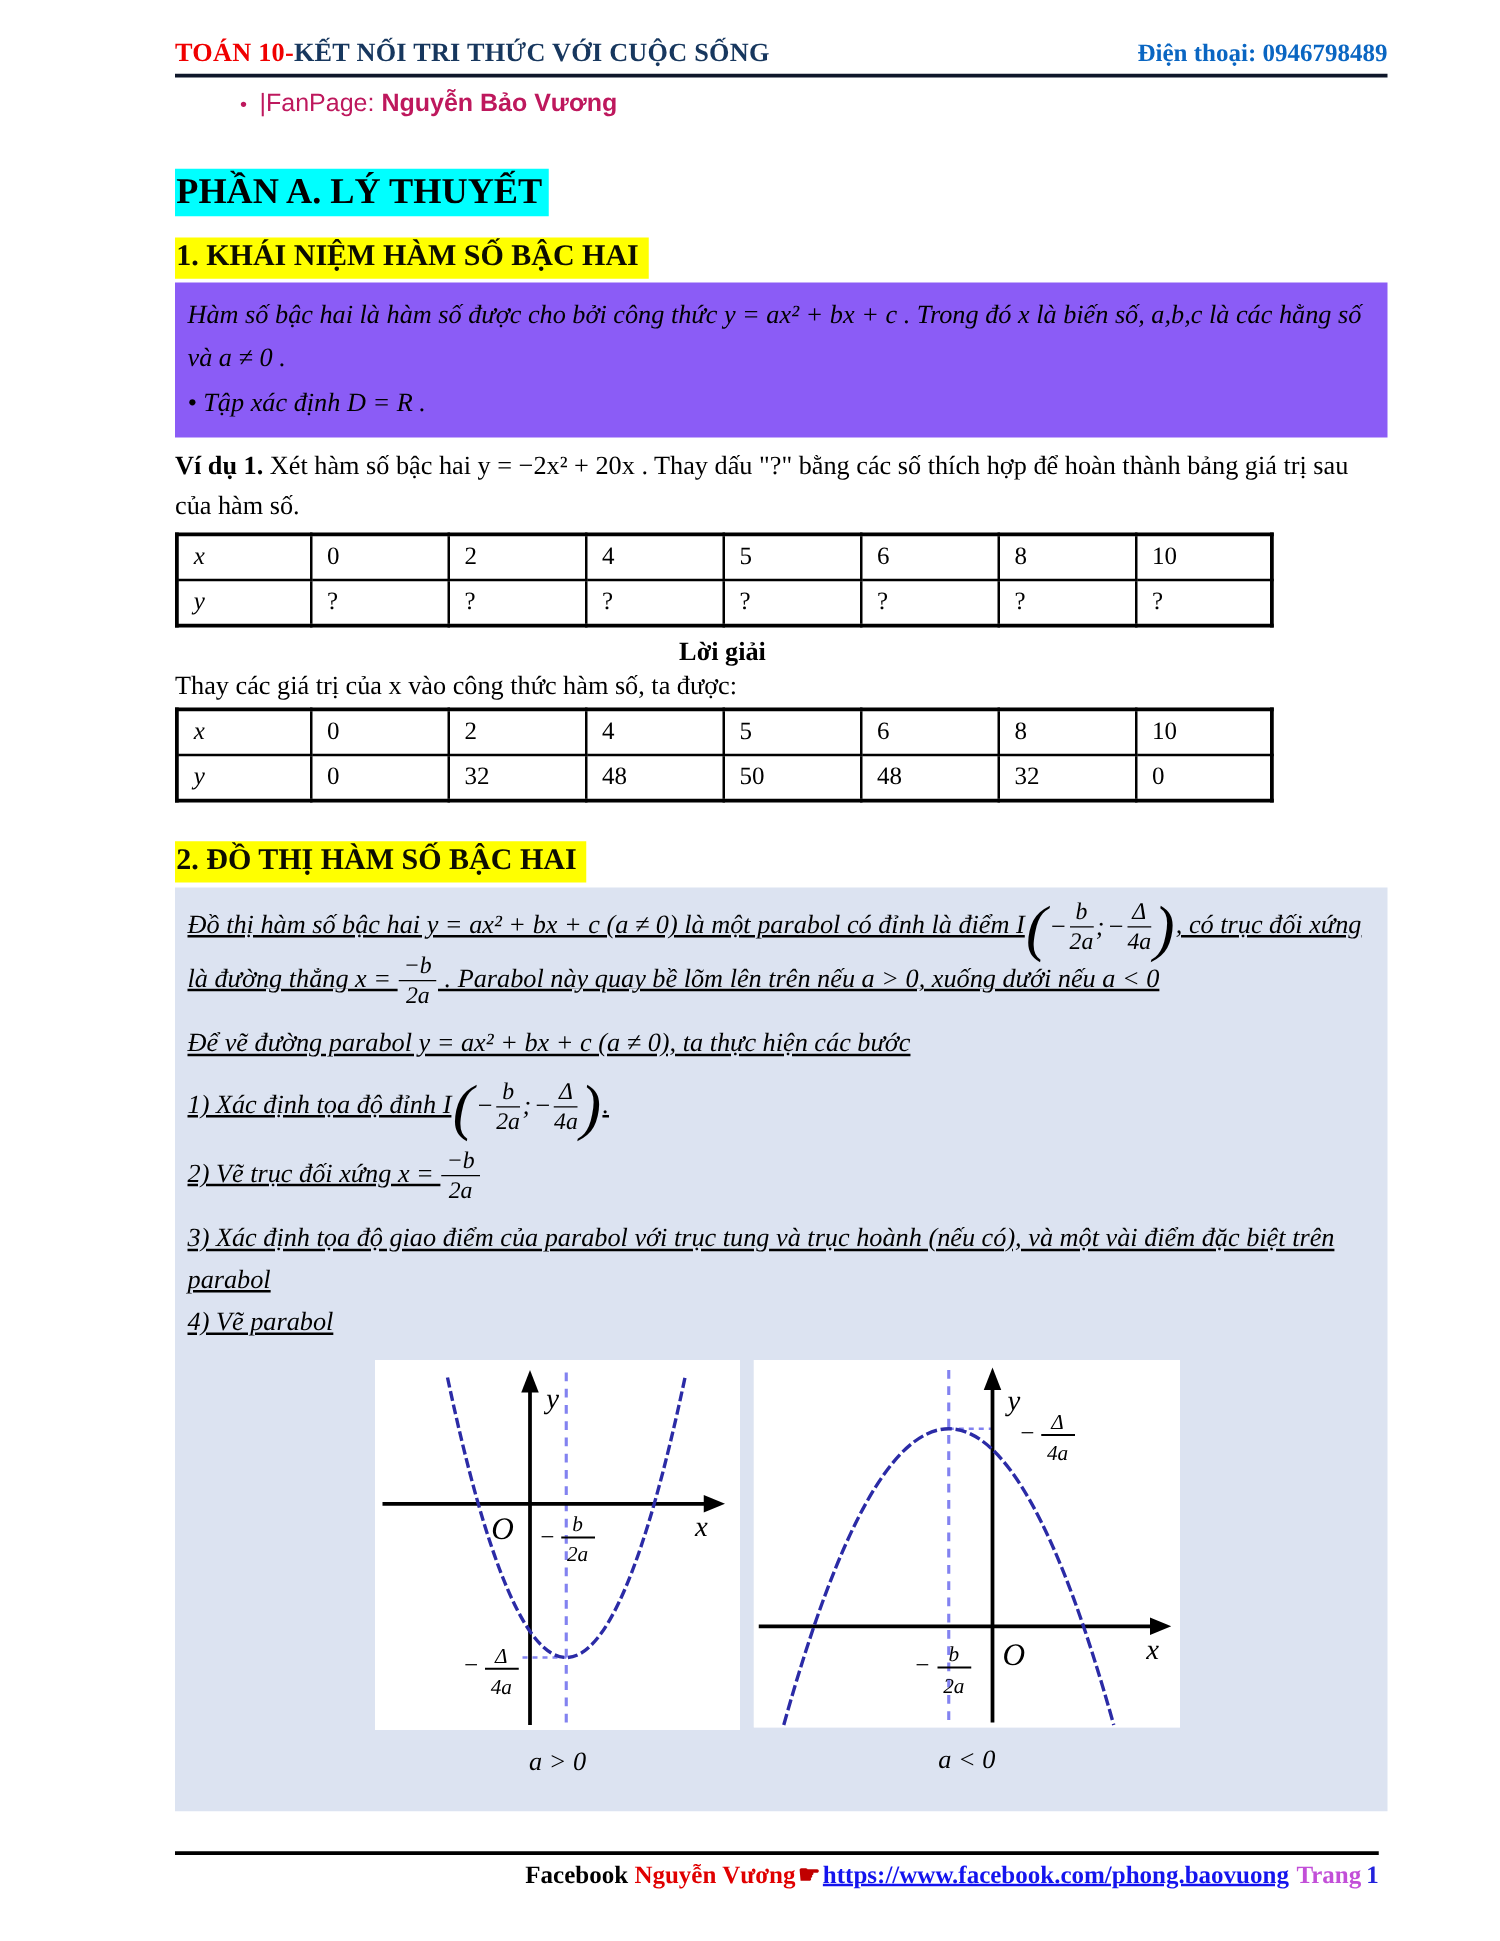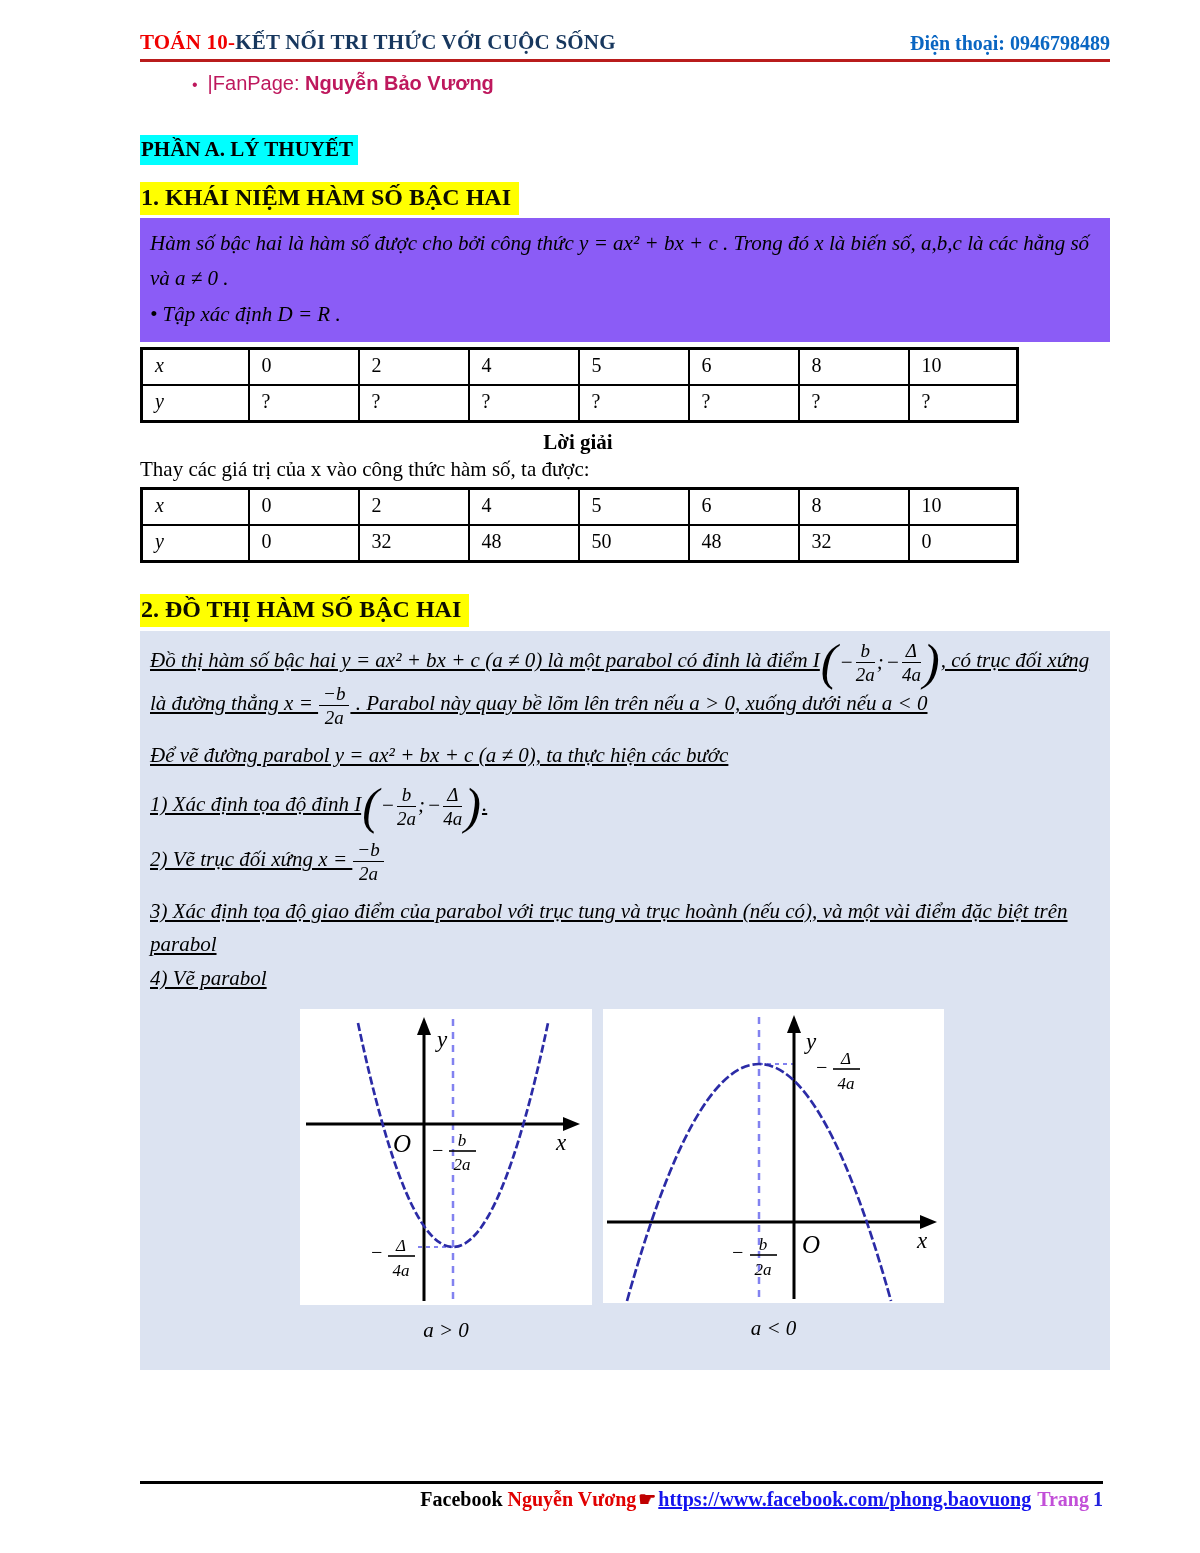--- a/index.html
+++ b/index.html
@@ -4,40 +4,40 @@
 <style>
   html,body{margin:0;padding:0;}
   body{
     width:1200px;height:1553px;position:relative;background:#ffffff;
     font-family:"Liberation Serif","DejaVu Serif",serif;color:#000;overflow:hidden;
   }
   .content{position:absolute;left:140px;top:0;width:970px;}
 
   
   .hdr{display:flex;justify-content:space-between;align-items:flex-end;
-       margin-top:30px;padding-bottom:4px;border-bottom:3px solid #b91c1c;}
+       margin-top:30px;padding-bottom:4px;border-bottom:3px solid #0f172a;}
   .hdr-left{font-weight:bold;font-size:21px;letter-spacing:.2px;}
   .hdr-red{color:#f00000;}
   .hdr-navy{color:#17375e;}
   .hdr-right{font-weight:bold;font-size:20px;color:#0a66c2;}
 
   
   .banner{margin:7px 5px 0 14px;height:68px;border-radius:15px;
     background:linear-gradient(180deg,#8cb8e4 0%,#5b9bd5 45%,#3e7fbf 100%);
     box-shadow:inset 0 3px 4px rgba(255,255,255,.6), inset 0 -4px 6px rgba(0,0,0,.18), 0 2px 3px rgba(0,0,0,.3);
     display:flex;align-items:center;justify-content:center;}
   .banner span{color:#fff;font-size:31px;font-weight:bold;letter-spacing:.5px;
     text-shadow:0 1px 2px rgba(0,0,0,.35);}
 
   .fanpage{margin:10px 0 0 52px;font-family:"Liberation Sans","DejaVu Sans",sans-serif;
     font-size:20px;color:#be185d;}
   .fanpage .bullet{font-size:16px;margin-right:10px;}
   .fanpage b{font-weight:bold;}
 
-  .hl-cyan{display:inline-block;background:#00ffff;font-weight:bold;font-size:21px;
+  .hl-cyan{display:inline-block;background:#00ffff;font-weight:bold;font-size:29px;
     padding:2px 5px 3px 1px;}
   .part-a{margin-top:40px;}
   .hl-yellow{display:inline-block;background:#ffff00;font-weight:bold;font-size:24px;
     padding:2px 8px 4px 1px;color:#0d0d00;}
   .h1y{margin-top:17px;}
   .h2y{margin-top:31px;}
 
   .theory-box{background:#8b5cf6;margin-top:3px;padding:8px 14px 8px 10px;
     font-style:italic;font-size:21px;line-height:1.65;}
   .theory-box p{margin:0 0 2px 0;}
@@ -99,20 +99,21 @@
 
   <div class="h1y">
     <span class="hl-yellow">1. KHÁI NIỆM HÀM SỐ BẬC HAI</span>
   </div>
 
   <div class="theory-box">
     <p>Hàm số bậc hai là hàm số được cho bởi công thức y = ax² + bx + c . Trong đó  x  là biến số, a,b,c  là các hằng số và  a ≠ 0 .</p>
     <p>• Tập xác định  D = R .</p>
   </div>
 
+  <p class="example"><b>Ví dụ 1.</b><span> Xét hàm số bậc hai  y = −2x² + 20x .  Thay dấu "?" bằng các số thích hợp để hoàn thành bảng giá trị sau của hàm số.</span></p>
 
   <table class="vtable">
     <colgroup>
         <col style="width:107px">
         <col style="width:110px">
         <col style="width:110px">
         <col style="width:110px">
         <col style="width:110px">
         <col style="width:110px">
         <col style="width:110px">

